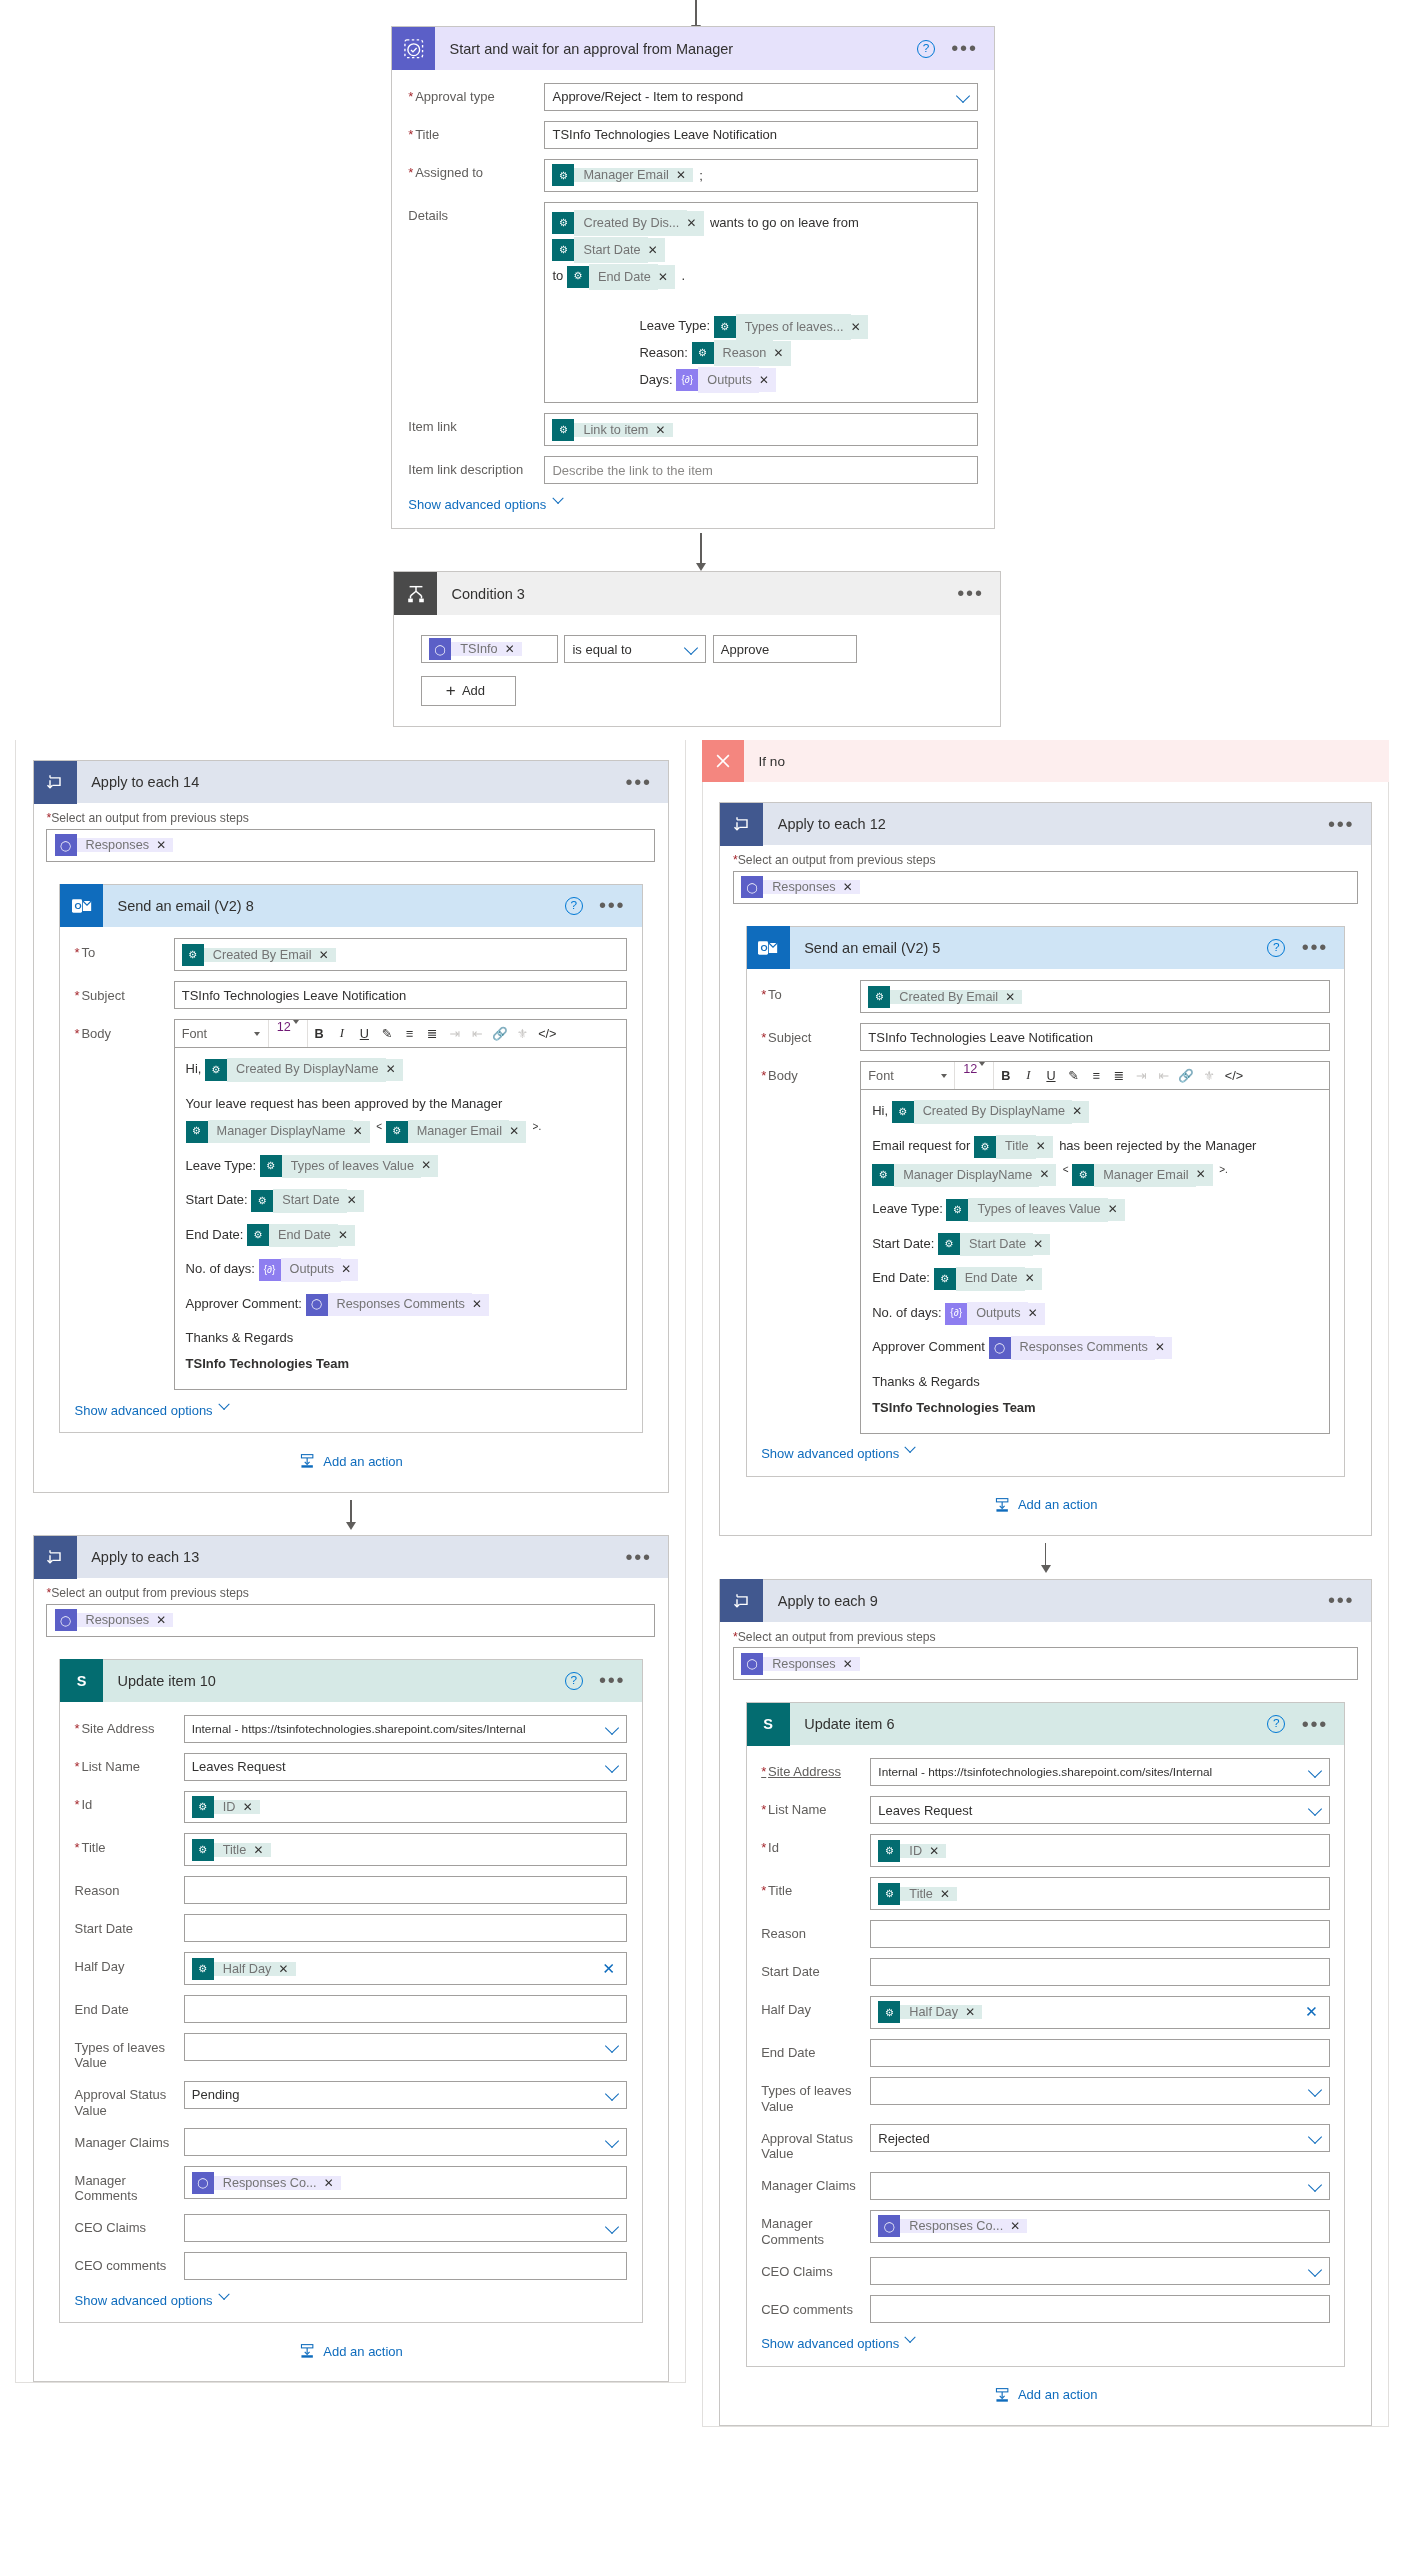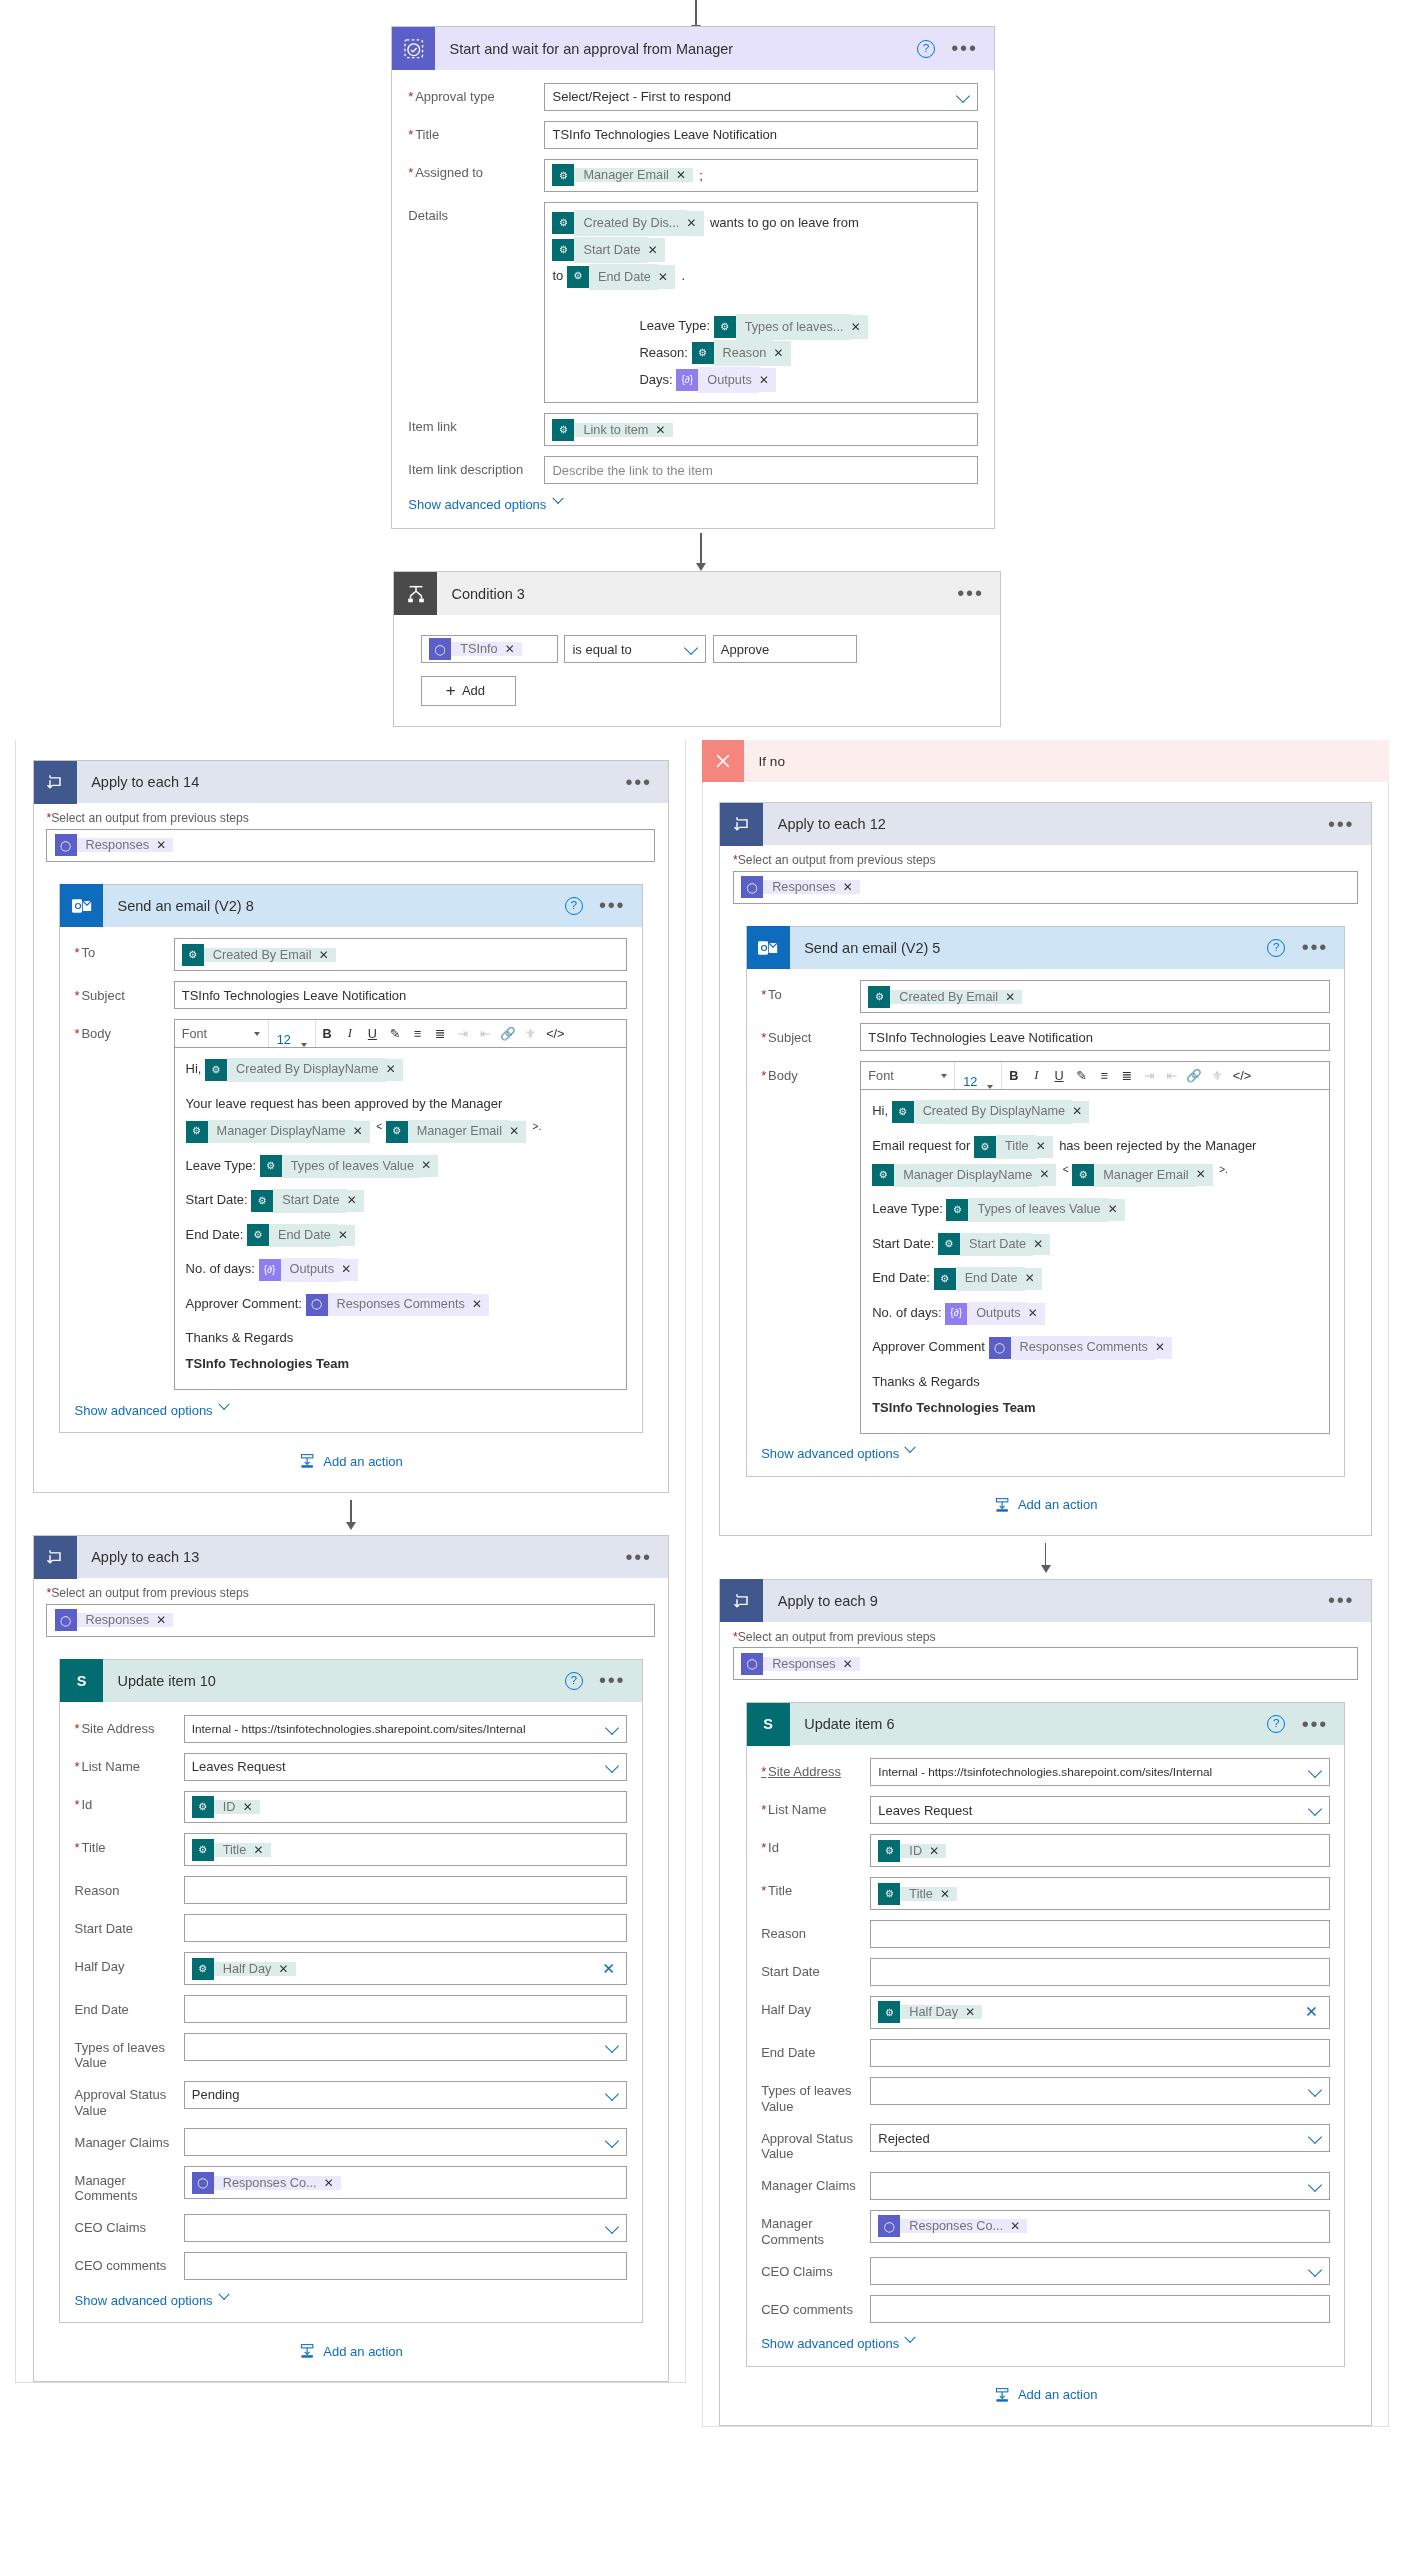--- a/index.html
+++ b/index.html
@@ -87,21 +87,21 @@
   .yes-hdr { background:#eef9f0; } .yes-ico { background:#8bd99a; }
   .no-hdr  { background:#fdeeee; } .no-ico  { background:#f4867f; }
 
   .branch-body { border:0.9px solid #e1dfdd; border-top:none; padding:20px 16.3px 0 16.3px; background:#fff; }
 
   
   .rtb { display:flex; align-items:center; height:28px; border:0.9px solid #a19f9d; border-bottom:none;
          background:#fff; font-size:12.7px; }
   .rtb .fsel { display:flex;align-items:center; justify-content:space-between; width:94px; padding:0 7.2px;
                color:#605e5c; border-right:0.9px solid #e1dfdd; height:100%; }
-  .rtb .ssel { display:flex;align-items:flex-end; gap:10px; padding:0 8.1px; color:#0369a1;
+  .rtb .ssel { display:flex;align-items:flex-start; gap:2px; padding:0 8.1px; color:#701a75;
                border-right:0.9px solid #e1dfdd; height:100%; }
   .rtb .tb   { width:22.6px; text-align:center; color:#323130; }
   .rtb .tb.dim { color:#c8c6c4; }
   .caret-sm { width:0;height:0;border-left:3.6px solid transparent;border-right:3.6px solid transparent;
               border-top:4.5px solid #605e5c; }
   .rte { border:0.9px solid #a19f9d; background:#fff; padding:9px 11px 11px 11px; line-height:1.85; font-size:13px;}
   .rte .ln { margin-bottom:1.8px; }
   .rte .sp2 { height:7.2px; }
   .rte b { font-weight:bold; }
 
@@ -140,21 +140,21 @@
       <div class="help-icon">?</div>
       <div class="ellipsis">•••</div>
     </div>
   </div>
   <div class="body">
 
     <div class="row">
       <div class="lbl">
         <span class="req">*</span><span>Approval type</span></div>
       <div class="fld">
-        <span class="val">Select/Reject - First to respond</span>
+        <span class="val">Approve/Reject - Item to respond</span>
         <span class="chev"></span>
       </div>
     </div>
 
     <div class="row">
       <div class="lbl">
         <span class="req">*</span><span>Title</span></div>
       <div class="fld">
         <span class="val">TSInfo Technologies Leave Notification</span>
       </div>

